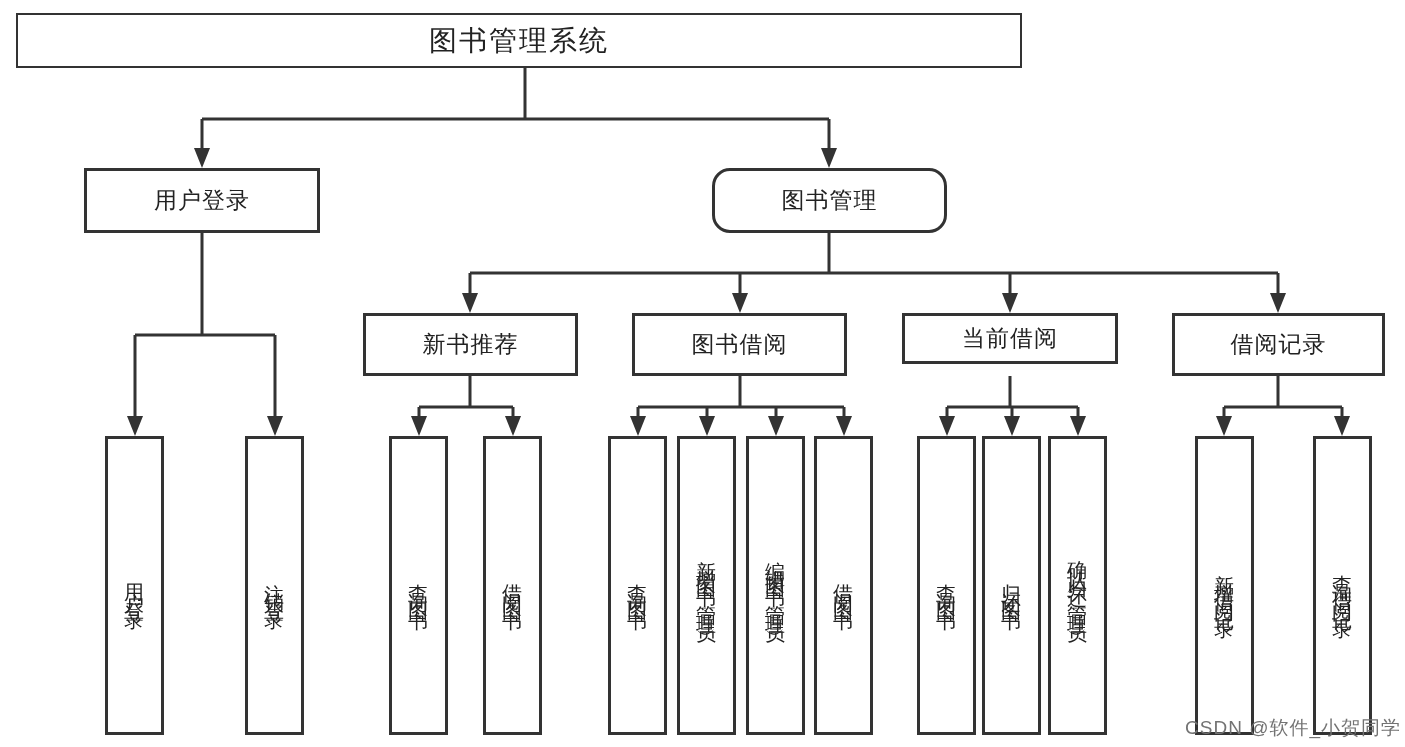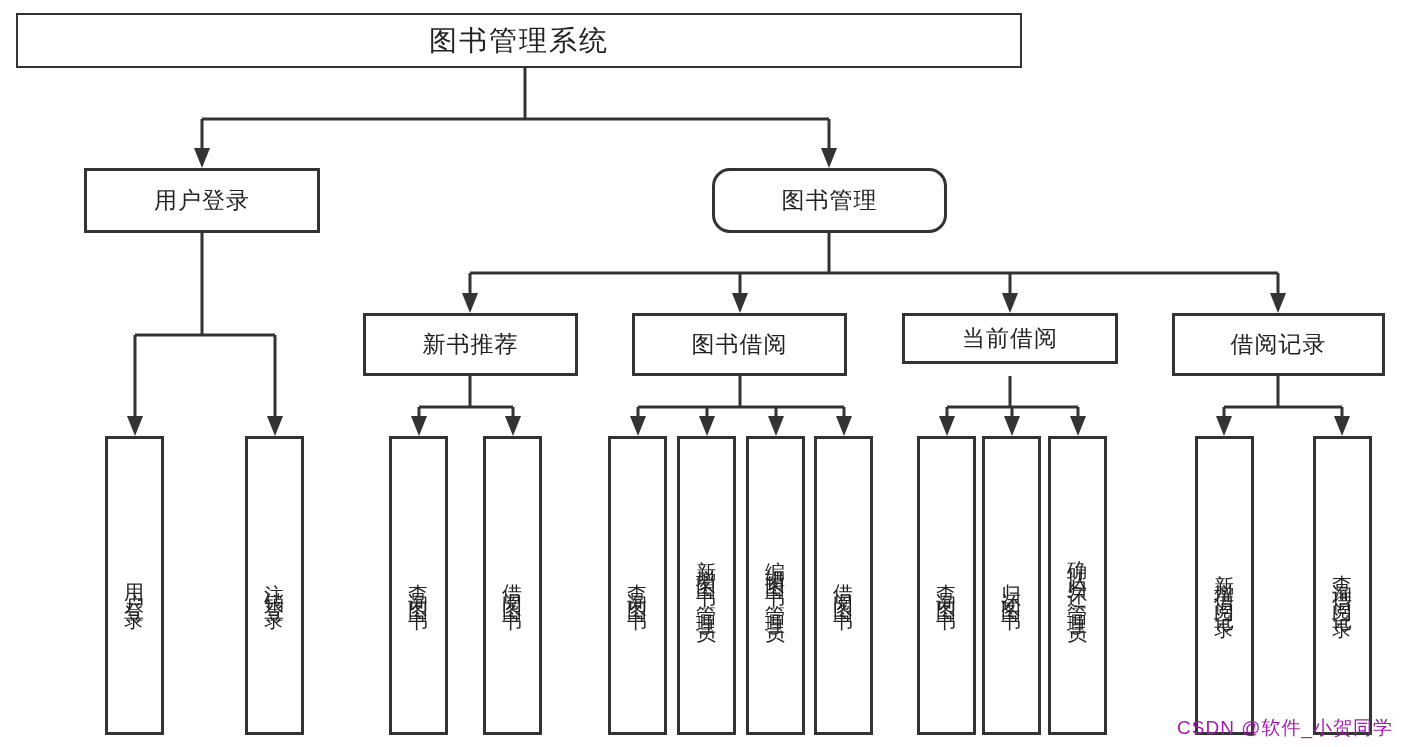--- a/index.html
+++ b/index.html
@@ -44,25 +44,25 @@
   }
   .box.leaf .vtext {
     writing-mode: vertical-rl;
     text-orientation: mixed;
     letter-spacing: 9px;
     line-height: 1;
     white-space: nowrap;
   }
   .watermark {
     position: absolute;
-    right: 12px;
+    right: 4px;
     bottom: 6px;
     font-size: 19px;
     letter-spacing: 1px;
-    color: #a21caf;
+    color: #737373;
     z-index: 5;
   }
 </style>
 </head>
 <body>
 
 <div class="stage">
 
   <svg class="wires" viewBox="0 0 1405 747" xmlns="http://www.w3.org/2000/svg">
     <g stroke="#333333" stroke-width="3" fill="none">

